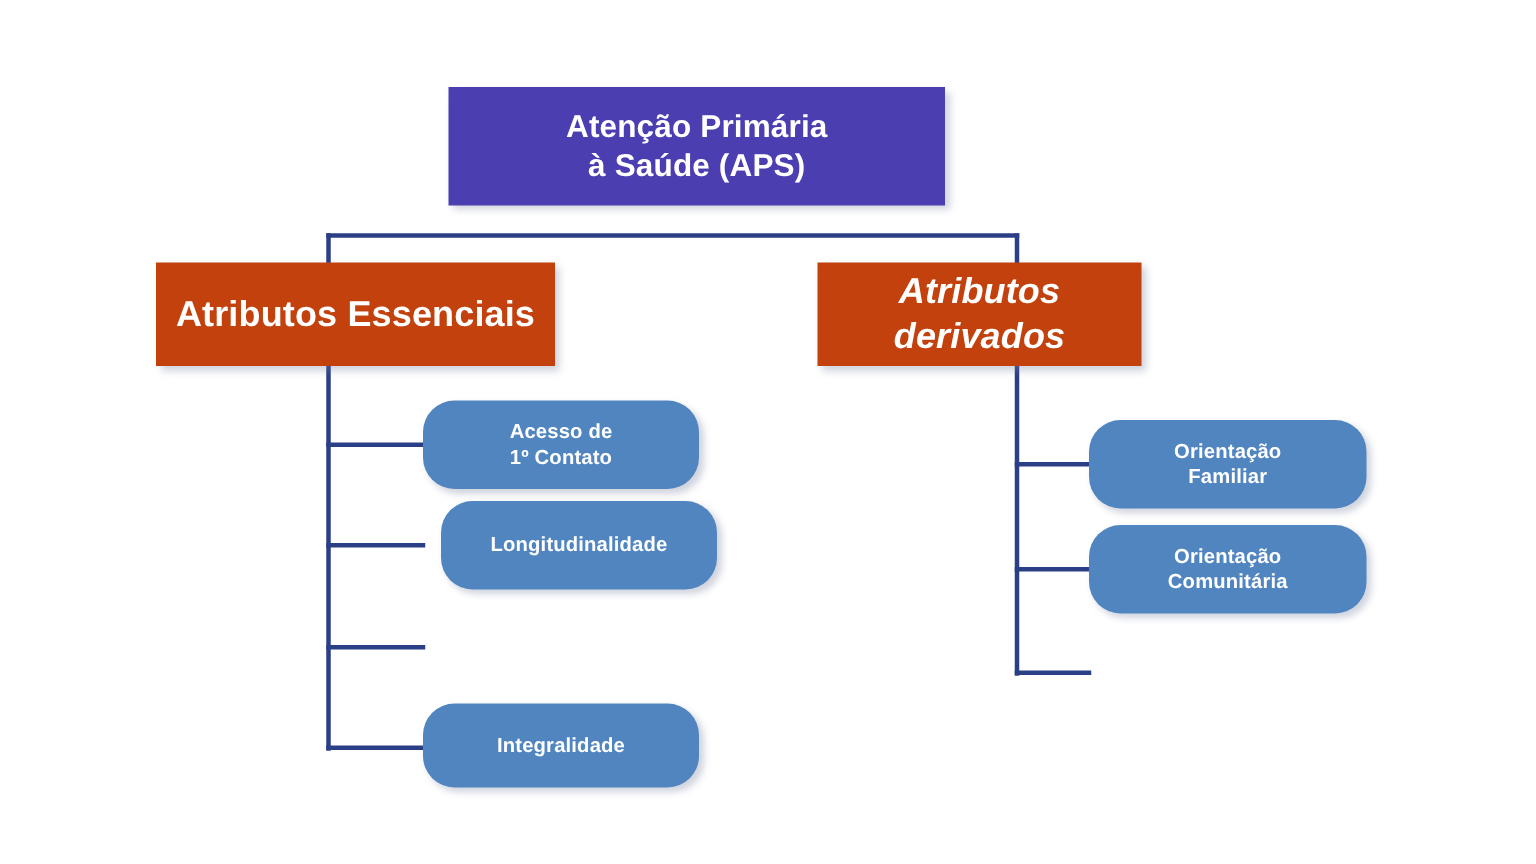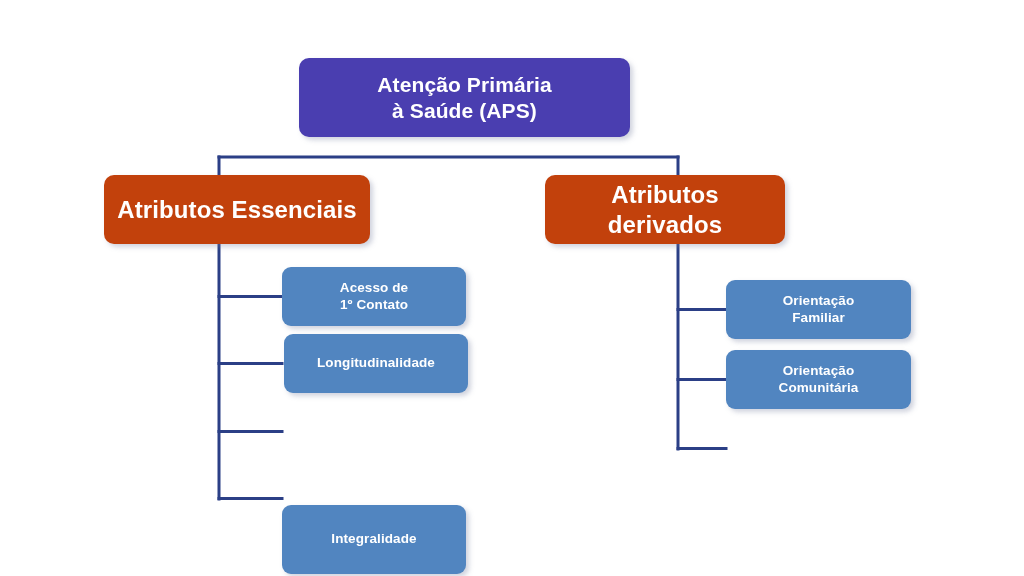--- a/index.html
+++ b/index.html
@@ -34,21 +34,21 @@
   
   .node {
     position: absolute;
     z-index: 2;
     box-sizing: border-box;
     display: flex;
     align-items: center;
     justify-content: center;
     text-align: center;
     color: #ffffff;
-    border-radius: 10px;
+    border-radius: 0;
     box-shadow: 3px 3px 5px rgba(120, 130, 160, 0.35);
     line-height: 1.22;
     white-space: pre-line;
     padding: 2px 8px;
   }
 
   .node-root {
     background: #4a3eb0;
     font-size: 21px;
     font-weight: bold;
@@ -59,21 +59,21 @@
     background: #c2410c;
     font-size: 24px;
     font-weight: bold;
     letter-spacing: 0.1px;
   }
 
   .node-leaf {
     background: #5185c0;
     font-size: 13.5px;
     font-weight: bold;
-    border-radius: 9px;
+    border-radius: 21px;
     letter-spacing: 0.1px;
   }
 </style>
 </head>
 <body>
 
 <div id="diagram">
 
   <svg id="connectors" viewBox="0 0 1024 576" width="1024" height="576" aria-hidden="true">
       <line x1="219" y1="157" x2="678" y2="157" stroke="#2b3f86" stroke-width="3" stroke-linecap="square"></line>
@@ -88,25 +88,25 @@
       <line x1="678" y1="309.5" x2="726" y2="309.5" stroke="#2b3f86" stroke-width="3" stroke-linecap="square"></line>
       <line x1="678" y1="379.5" x2="726" y2="379.5" stroke="#2b3f86" stroke-width="3" stroke-linecap="square"></line>
       <line x1="678" y1="448.5" x2="726" y2="448.5" stroke="#2b3f86" stroke-width="3" stroke-linecap="square"></line>
     </svg>
 
   <div class="node node-root" style="left: 299px; top: 58px; width: 331px; height: 79px;">Atenção Primária
 à Saúde (APS)</div>
 
   <div class="node node-branch" style="left: 104px; top: 175px; width: 266px; height: 69px;">Atributos Essenciais</div>
 
-  <div class="node node-branch" style="left: 545px; top: 175px; width: 240px; height: 69px;">Atributos derivados</div>
+  <div class="node node-branch" style="left: 545px; top: 175px; width: 216px; height: 69px; font-style: italic;">Atributos derivados</div>
 
   <div class="node node-leaf" style="left: 282px; top: 267px; width: 184px; height: 59px;">Acesso de
 1º Contato</div>
-  <div class="node node-leaf" style="left: 284px; top: 334px; width: 184px; height: 59px;">Longitudinalidade</div>
-  <div class="node node-leaf" style="left: 282px; top: 469px; width: 184px; height: 69px; margin-top: 36px;">Integralidade</div>
+  <div class="node node-leaf" style="left: 294px; top: 334px; width: 184px; height: 59px;">Longitudinalidade</div>
+  <div class="node node-leaf" style="left: 282px; top: 469px; width: 184px; height: 56px;">Integralidade</div>
 
   <div class="node node-leaf" style="left: 726px; top: 280px; width: 185px; height: 59px;">Orientação
 Familiar</div>
   <div class="node node-leaf" style="left: 726px; top: 350px; width: 185px; height: 59px;">Orientação
 Comunitária</div>
 
 </div>
 
 </body></html>

